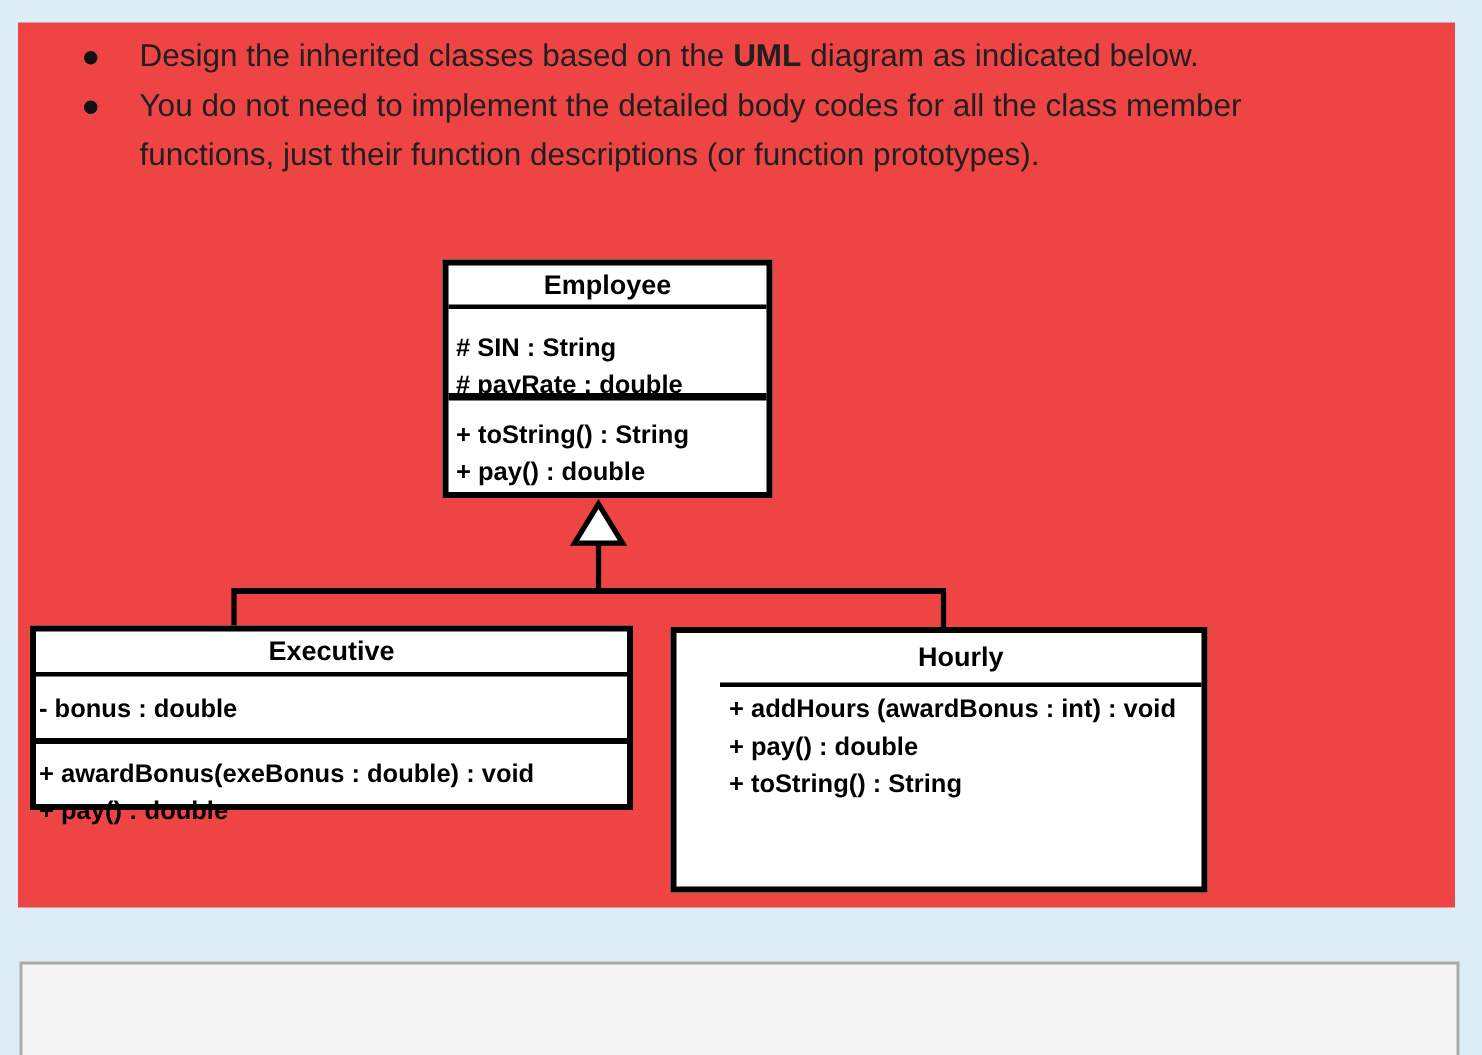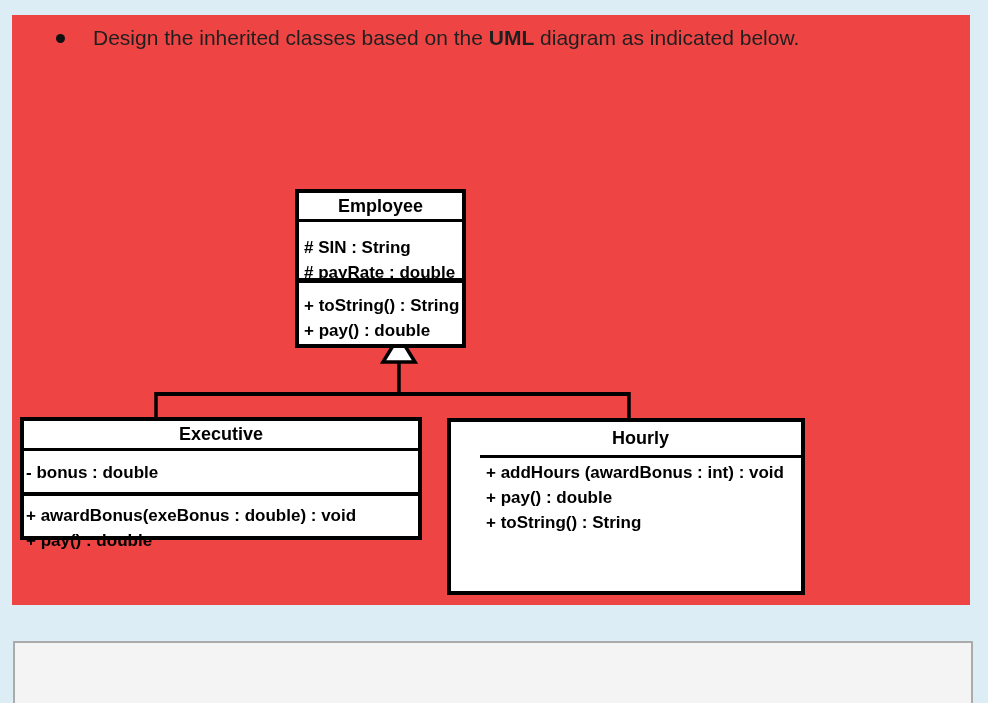--- a/index.html
+++ b/index.html
@@ -59,21 +59,21 @@
     border-bottom: 3px solid #000000;
     white-space: nowrap;
   }
   .uml-section {
     line-height: 25px;
     white-space: nowrap;
     box-sizing: border-box;
   }
   .uml-line { white-space: nowrap; }
   
-  #emp { left: 283px; top: 174px; width: 171px; height: 159px; }
+  #emp { left: 283px; top: 158px; width: 220px; height: 159px; }
   #emp .uml-title { height: 26px; line-height: 26px; }
   #emp .attrs { height: 61px; border-bottom: 5px solid #000; padding: 13px 0 0 5px; }
   #emp .methods { padding: 10px 0 0 5px; }
   
   #exe { left: 8px; top: 402px; width: 402px; height: 123px; }
   #exe .uml-title { height: 27px; line-height: 27px; }
   #exe .attrs { height: 45px; border-bottom: 4px solid #000; padding: 9px 0 0 2px; }
   #exe .methods { padding: 7px 0 0 2px; }
   
   #hou { left: 435px; top: 403px; width: 358px; height: 177px; padding-left: 29px; }
@@ -101,20 +101,27 @@
 </style>
 </head>
 <body>
 
 <div class="content-panel">
 
   <div class="bullets">
     <div class="bullet-row">
       <span class="bullet-marker"></span>
       <div class="btext"><span>Design the inherited classes based on the </span><span class="bold">UML</span><span> diagram as indicated below.</span></div>
+    </div>
+    <div class="bullet-row">
+      <span class="bullet-marker"></span>
+      <div class="btext">
+        <div>You do not need to implement the detailed body codes for all the class member</div>
+        <div>functions, just their function descriptions (or function prototypes).</div>
+      </div>
     </div>
   </div>
 
   <svg class="connector" viewBox="0 0 520 115" xmlns="http://www.w3.org/2000/svg">
     <line x1="259" y1="32" x2="259" y2="66" stroke="#000" stroke-width="3.5"></line>
     <line x1="16" y1="64" x2="489" y2="64" stroke="#000" stroke-width="4"></line>
     <line x1="16" y1="62" x2="16" y2="90" stroke="#000" stroke-width="3.5"></line>
     <line x1="489" y1="62" x2="489" y2="91" stroke="#000" stroke-width="3.5"></line>
     <polygon points="259,6 243,32 275,32" fill="#ffffff" stroke="#000" stroke-width="3.5"></polygon>
   </svg>

